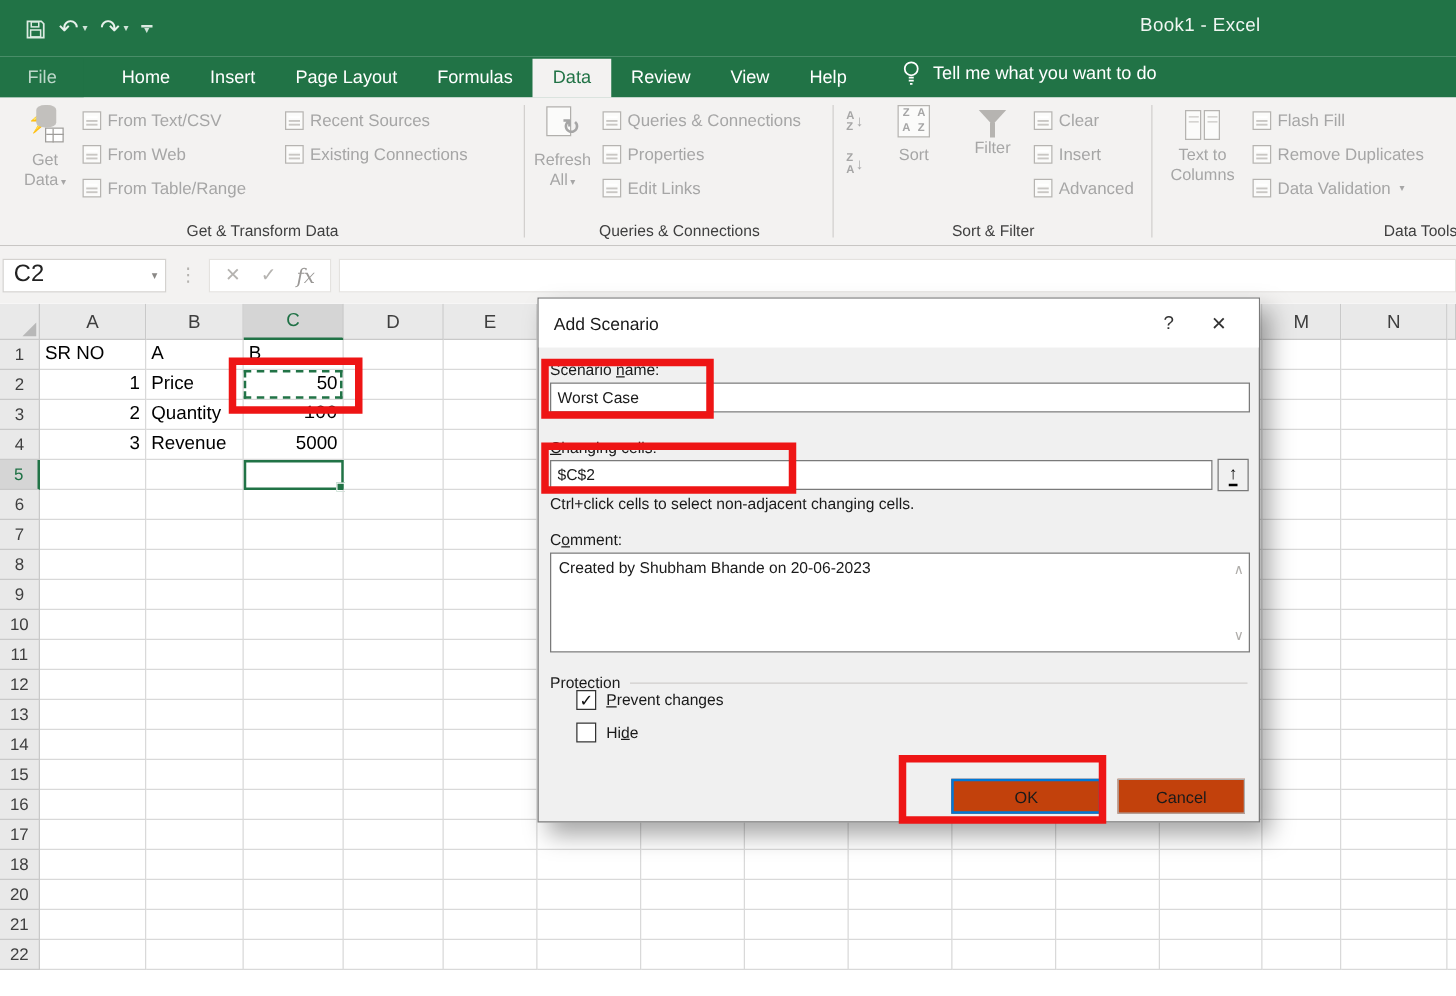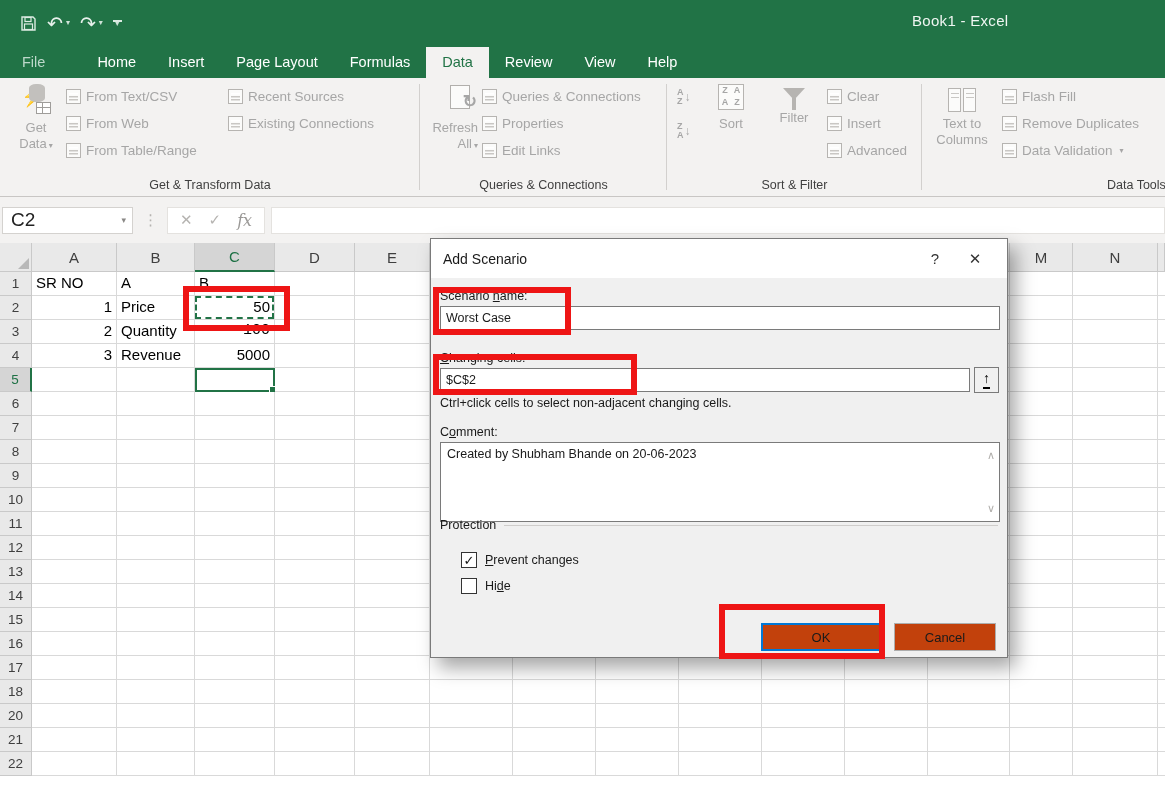--- a/index.html
+++ b/index.html
@@ -91,21 +91,21 @@
   .dlg-help { width:40px; text-align:center; font-size:15px; color:#333; }
   .dlg-close { width:40px; text-align:center; font-size:15px; color:#333; }
   .dlg-label { position:absolute; left:9px; font-size:12.5px; color:#1a1a1a; }
   .u { text-decoration:underline; }
   .dlg-input { position:absolute; left:9px; height:24px; background:#fff; border:1px solid #7a7a7a; font-size:12.5px; font-family:"Liberation Sans",sans-serif; color:#1a1a1a; padding:0 5px; outline:none; }
   .picker { position:absolute; right:8px; top:128px; width:25px; height:26px; background:#f0f0f0; border:1px solid #7a7a7a; display:flex; align-items:center; justify-content:center; }
   .picker span { font-size:14px; font-weight:bold; color:#000; border-bottom:2px solid #000; line-height:1.1; }
   .dlg-hint { position:absolute; left:9px; top:157px; font-size:12.5px; color:#1a1a1a; }
   .dlg-comment { position:absolute; left:9px; top:203px; width:560px; height:80px; background:#fff; border:1px solid #7a7a7a; padding:4px 18px 4px 6px; font-size:12.5px; color:#1a1a1a; }
   .scrollarrow { position:absolute; right:4px; font-size:11px; color:#b0aeab; }
-  .protection { position:absolute; left:9px; top:279px; right:9px; display:flex; align-items:center; gap:8px;justify-content:center; }
+  .protection { position:absolute; left:9px; top:300px; right:9px; display:flex; align-items:center; gap:8px;justify-content:center; }
   .protection .pline { flex:1; height:1px; background:#cfcdcb; }
   .cbrow { position:absolute; left:30px; display:flex; align-items:center; gap:8px; }
   .cb { width:16px; height:16px; background:#fff; border:1px solid #333; display:flex; align-items:center; justify-content:center; font-size:13px; color:#111; line-height:1; }
   .btn { position:absolute; height:28px; background:#c2410c; border:1px solid #adadad; font-size:13px; color:#1a1a1a; display:flex; align-items:center; justify-content:center; font-family:"Liberation Sans",sans-serif; }
   .btn.default { border:2px solid #0078d7; }
 
   
   .redbox { position:absolute; border:6px solid #ee1515; z-index:20; pointer-events:none; }
 </style>
 </head>
@@ -135,20 +135,27 @@
   <div class="tabrow">
     <div class="tab file">File</div>
     <div class="tab">Home</div>
     <div class="tab">Insert</div>
     <div class="tab">Page Layout</div>
     <div class="tab">Formulas</div>
     <div class="tab active">Data</div>
     <div class="tab">Review</div>
     <div class="tab">View</div>
     <div class="tab">Help</div>
+    <div class="tellme">
+      <svg class="bulb" viewBox="0 0 16 22">
+          <circle cx="8" cy="7" r="5.2" fill="none" stroke="#fff" stroke-width="1.4"></circle>
+          <path d="M6 14h4M6 16.5h4M7 19h2" stroke="#fff" stroke-width="1.4" fill="none"></path>
+        </svg>
+      <span>Tell me what you want to do</span>
+    </div>
   </div>
 
   <div class="ribbon">
 
     <div class="rgroup" style="width:420px;">
       <div class="bigbtn" style="left:8px;">
         <span class="bic">
             <span class="ic-bolt">⚡</span>
             <span class="ic-db"></span>
             <span class="ic-sheet"></span>
@@ -178,21 +185,21 @@
         <div class="smallitem">
             <span class="mini-ic"></span>
             <span>From Table/Range</span>
           </div>
       </div>
       <div class="rgroup-label">Get &amp; Transform Data</div>
       <div class="rdivider"></div>
     </div>
 
     <div class="rgroup" style="width:247px;">
-      <div class="bigbtn" style="left:2px;align-items:flex-end;">
+      <div class="bigbtn" style="left:2px;">
         <span class="bic">
             <span class="ic-refresh"></span>
           </span>
         <span>Refresh</span>
         <span><span>All</span><span class="caret">▾</span></span>
       </div>
       <div class="smallcol" style="left:62px;">
         <div class="smallitem">
             <span class="mini-ic"></span>
             <span>Queries &amp; Connections</span>

